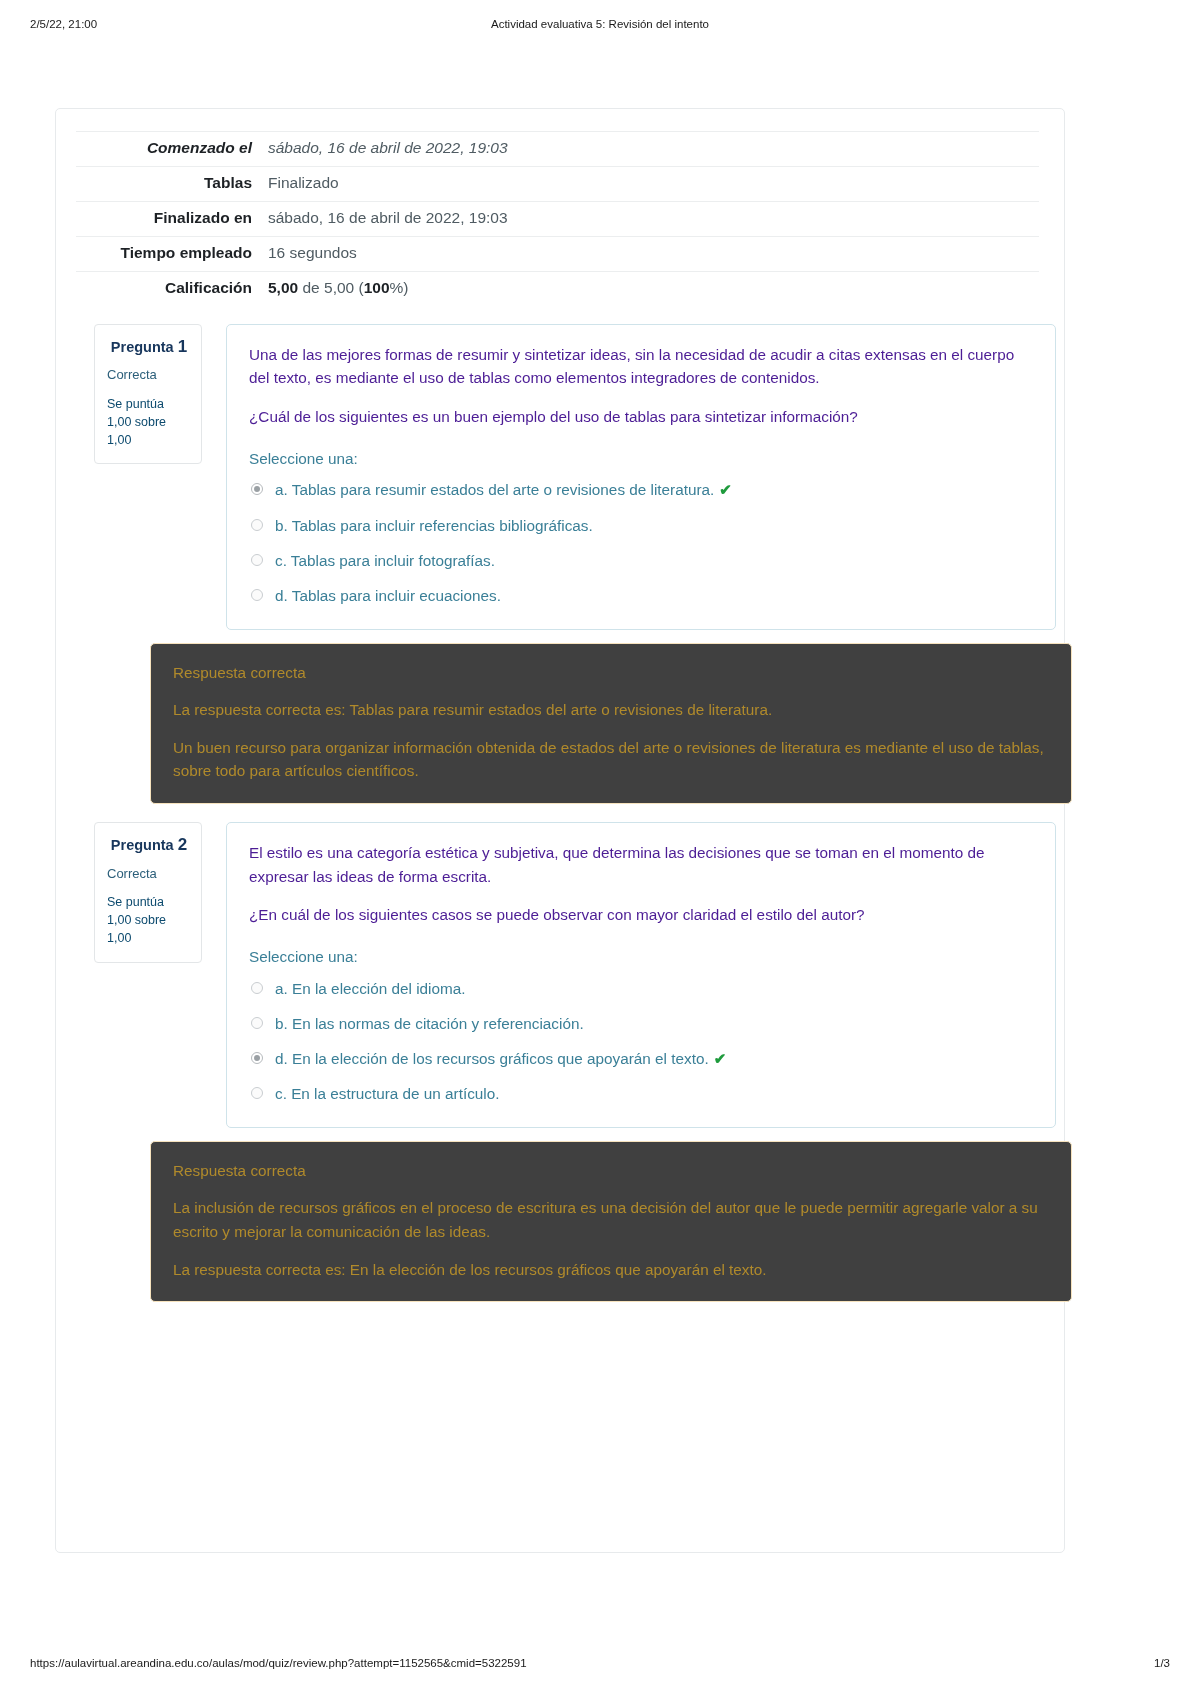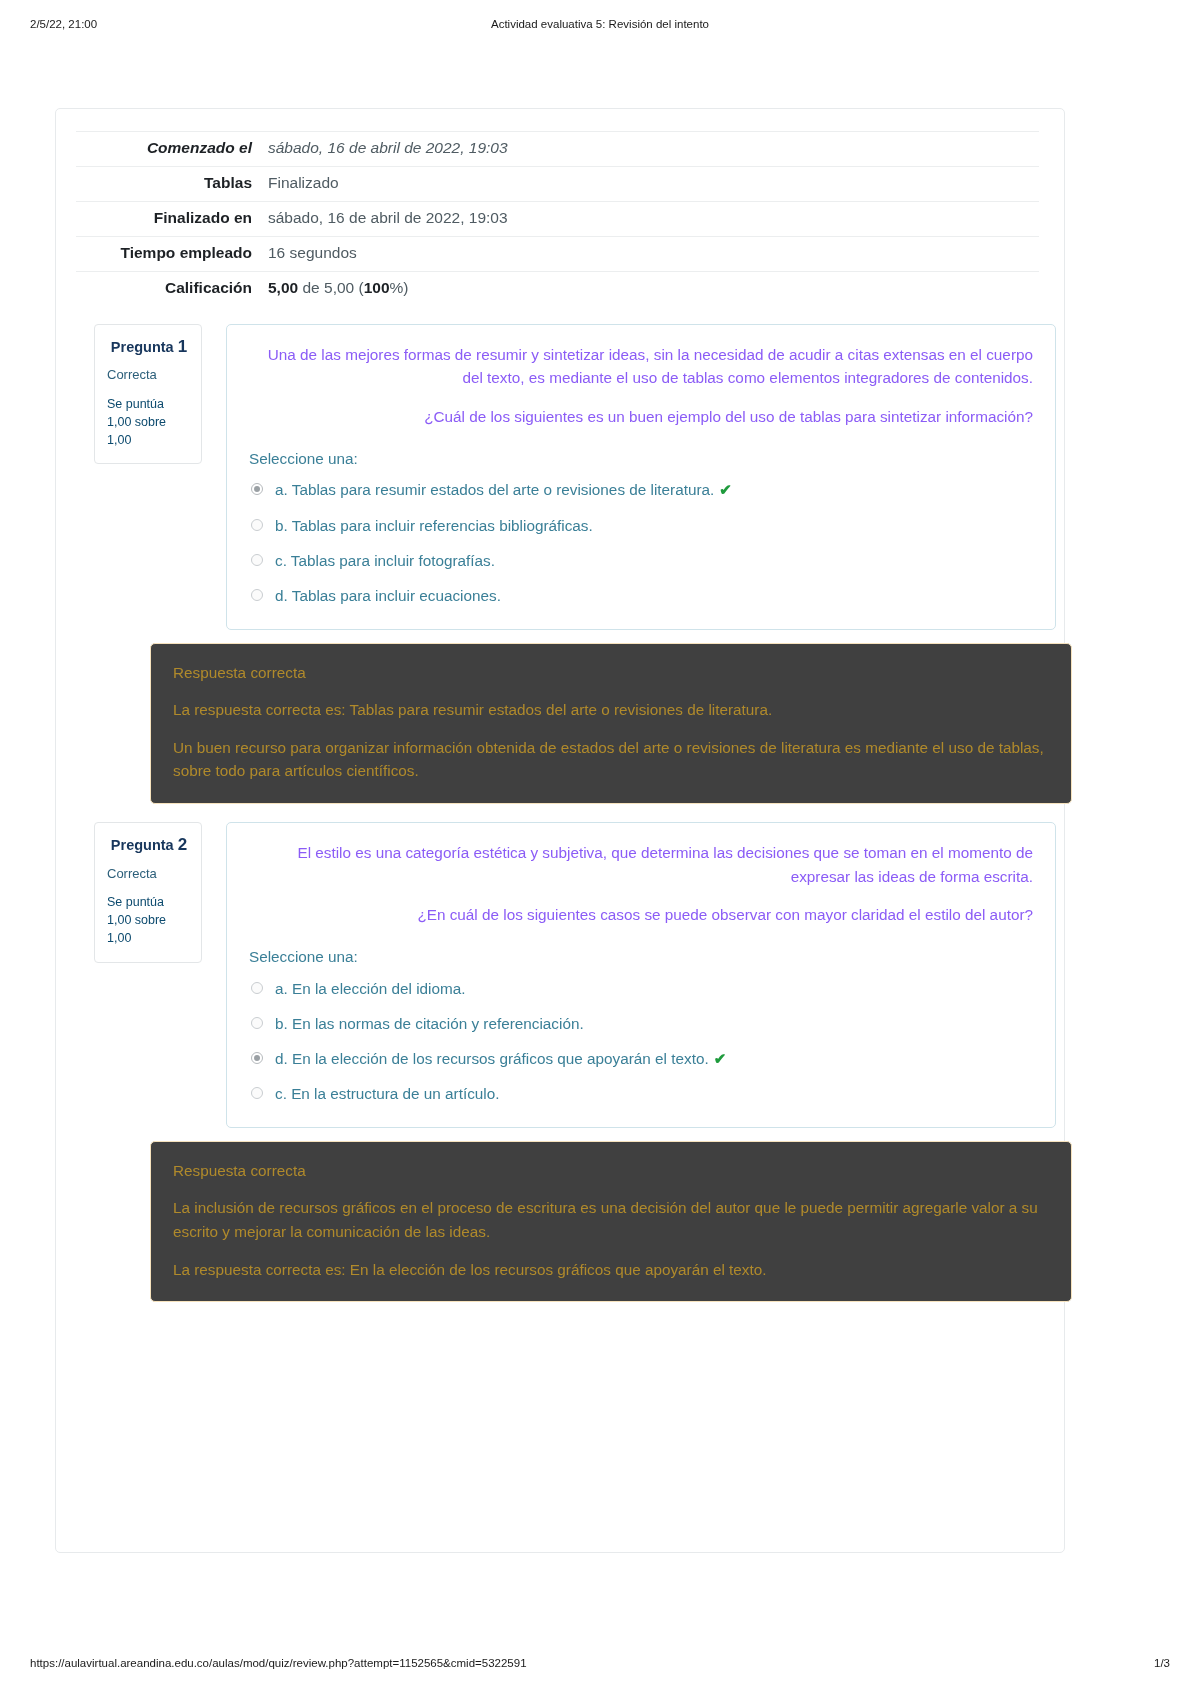--- a/index.html
+++ b/index.html
@@ -162,22 +162,21 @@
     border-radius: 5px;
     padding: 18px 22px 20px 22px;
     box-sizing: border-box;
     width: 830px;
     color: #2f7d95;
     font-size: 15.3px;
     line-height: 1.55;
   }
   .qbody p.qtext {
     margin: 0 0 15px 0;
-    color: #8b5cf6;
-    text-align: right;
+    color: #4c1d95;
   }
   .qbody p.qtext:last-of-type { margin-bottom: 0; }
   .answer-head {
     margin: 18px 0 9px 0;
     color: #3a7f97;
     font-size: 15.3px;
   }
   ul.answers {
     list-style: none;
     margin: 0;

